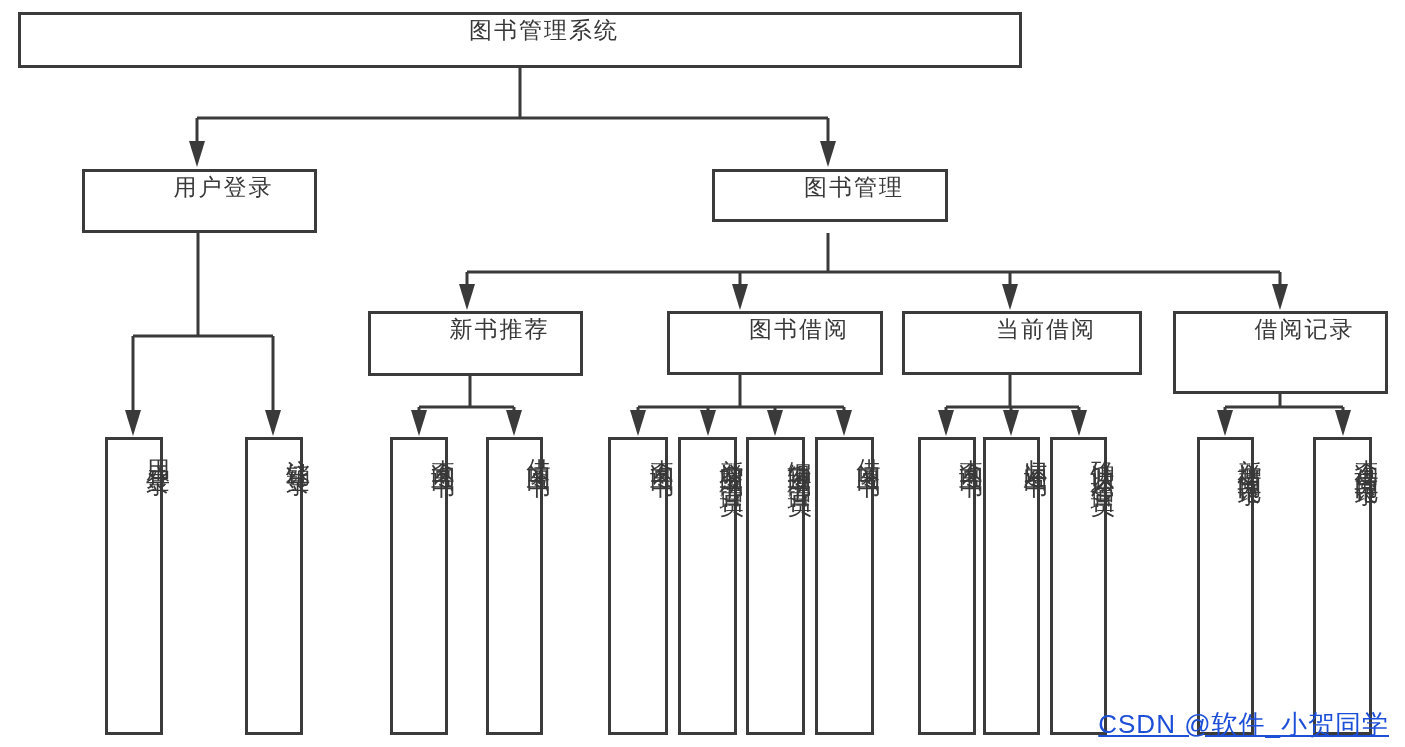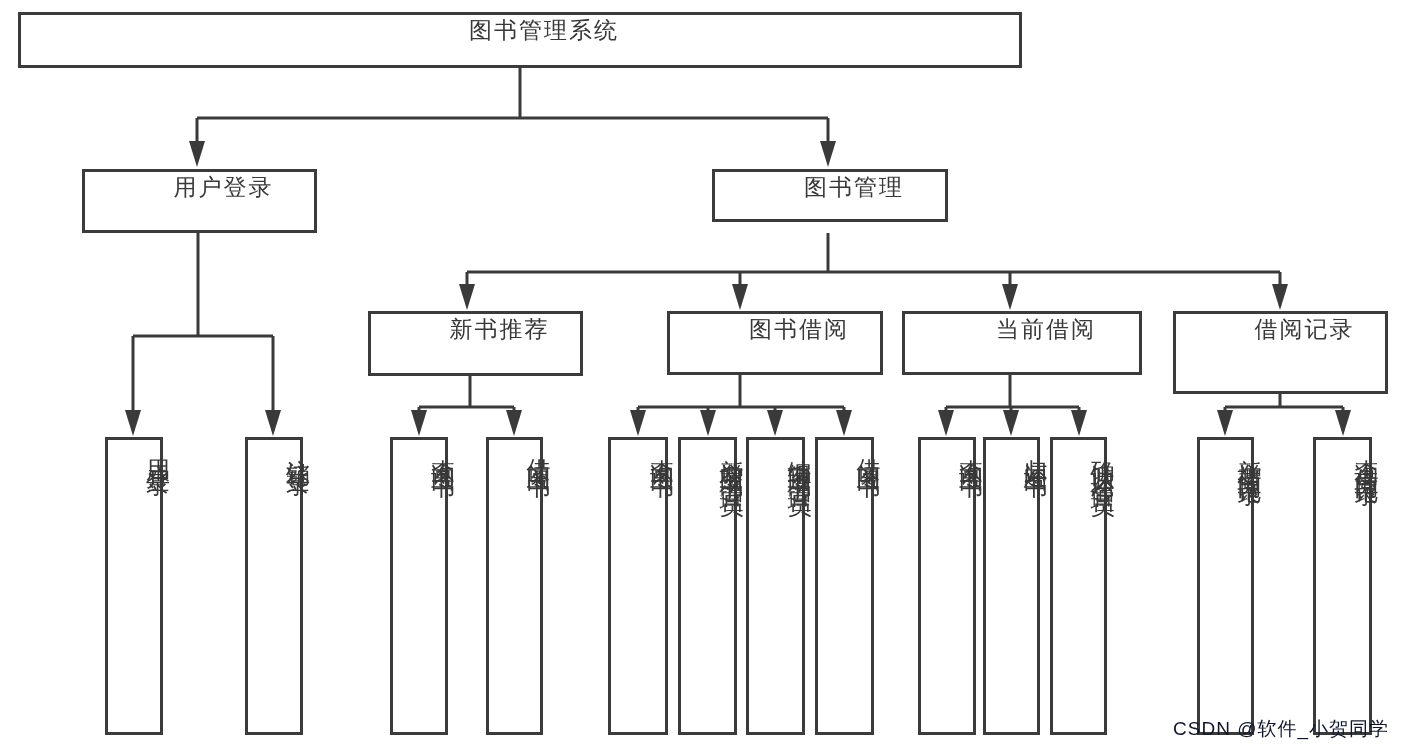--- a/index.html
+++ b/index.html
@@ -45,24 +45,25 @@
     font-size: 24px;
     letter-spacing: 5px;
     line-height: 1;
     color: #383838;
     white-space: nowrap;
   }
   #watermark {
     position: absolute;
     right: 16px;
     bottom: 5px;
-    font-size: 19px;
-    color: #0f172a;
+    font-size: 26px;
+    color: #1d4ed8;
     letter-spacing: 1px;
     white-space: nowrap;
+    text-decoration: underline;
   }
 </style>
 </head>
 <body>
 
 <div id="stage">
 
   <svg id="connectors" viewBox="0 0 1405 747" xmlns="http://www.w3.org/2000/svg">
     <g stroke="#3a3a3a" stroke-width="3" fill="none">
       <path d="M520 68 V118 M197 118 H828 M197 118 V144 M828 118 V144"></path>

